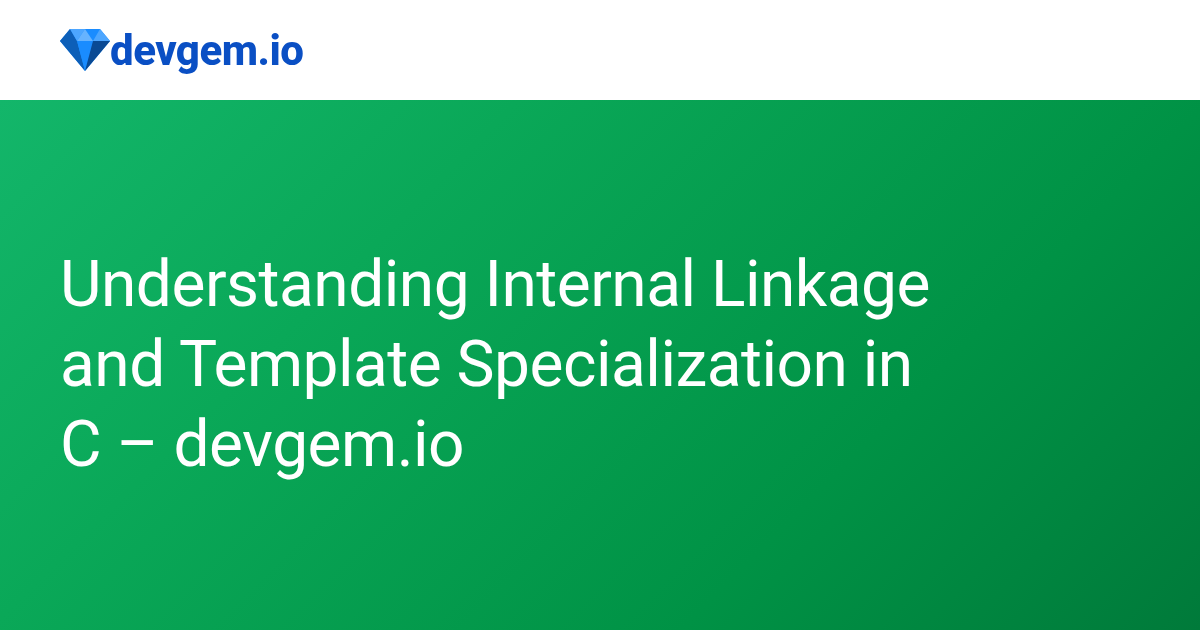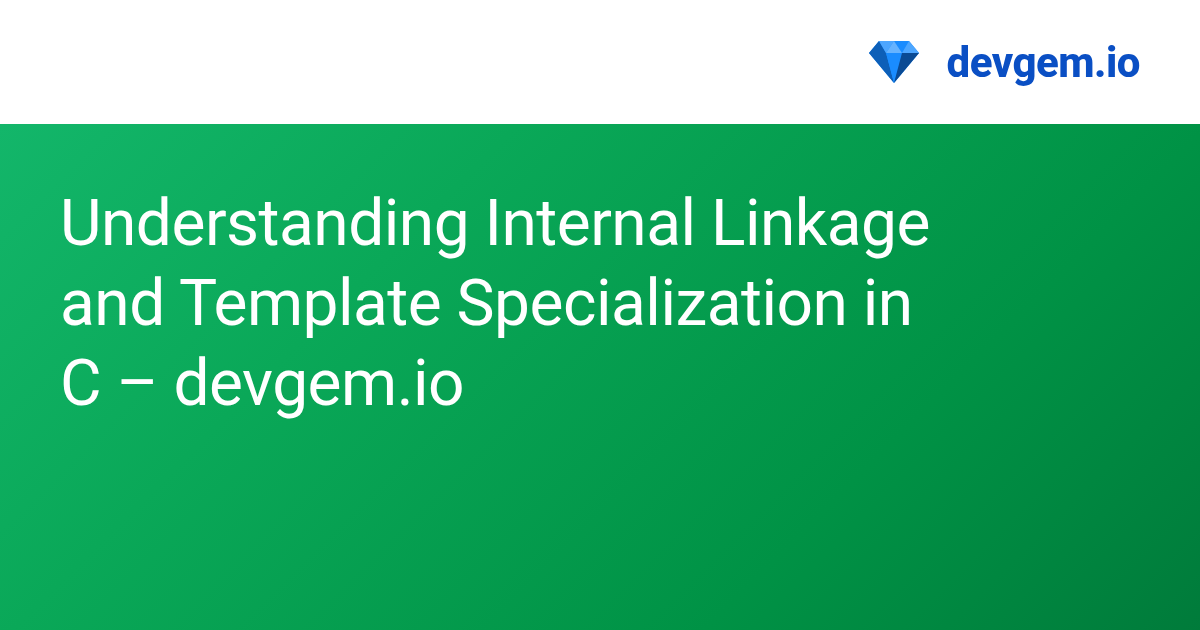--- a/index.html
+++ b/index.html
@@ -7,47 +7,46 @@
       padding: 0;
       box-sizing: border-box;
     }
     body {
       width: 1200px;
       height: 630px;
       font-family: -apple-system, BlinkMacSystemFont, 'Segoe UI', Roboto, Helvetica, Arial, sans-serif;
       overflow: hidden;
     }
     .header {
-      height: 124px;
+      height: 100px;
       background: #ffffff;
       display: flex;
       align-items: center;
-      justify-content: flex-end;
+      justify-content: flex-start;
       padding: 0 60px;
-      gap: 28px;
     }
     .gem-icon {
       width: 50px;
       height: 50px;
       display: flex;
       align-items: center;
       justify-content: center;
     }
     .brand {
       font-size: 42px;
       font-weight: 800;
       color: #0a4fc4;
       letter-spacing: -0.5px;
     }
     .content {
       height: 530px;
       background: linear-gradient(135deg, #13b66a 0%, #0aa858 30%, #009245 70%, #007a3a 100%);
       padding: 60px 60px;
       display: flex;
-      align-items: flex-start;
+      align-items: center;
     }
     .title {
       color: #ffffff;
       font-size: 64px;
       font-weight: 400;
       line-height: 1.25;
       letter-spacing: -0.5px;
       max-width: 900px;
     }
   </style>

